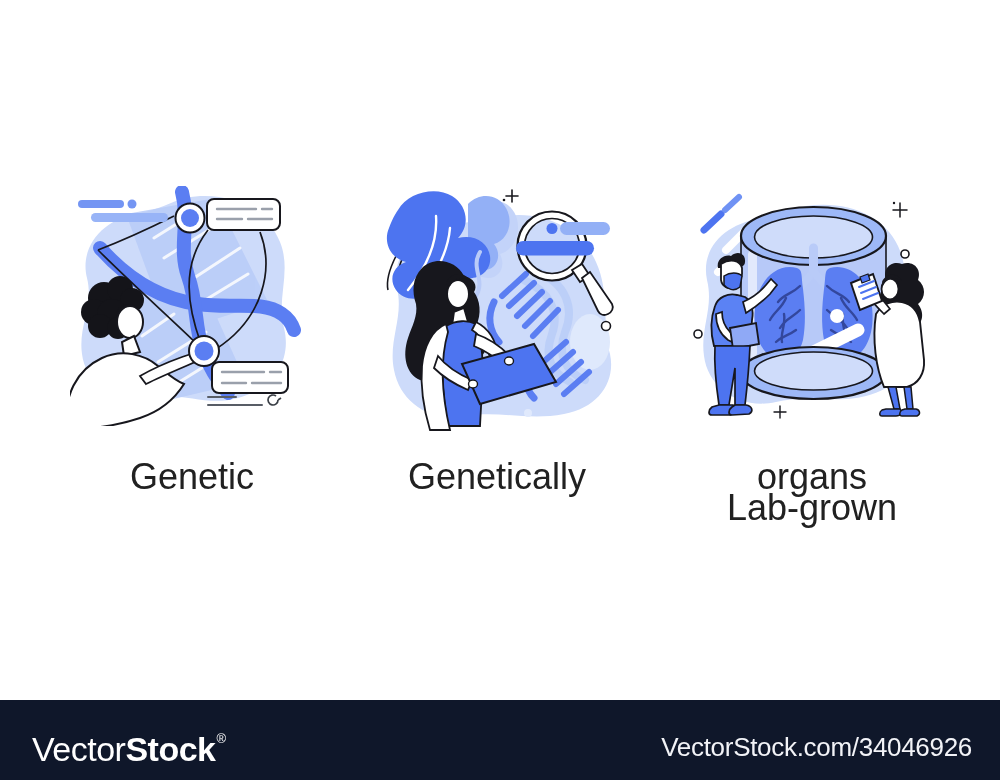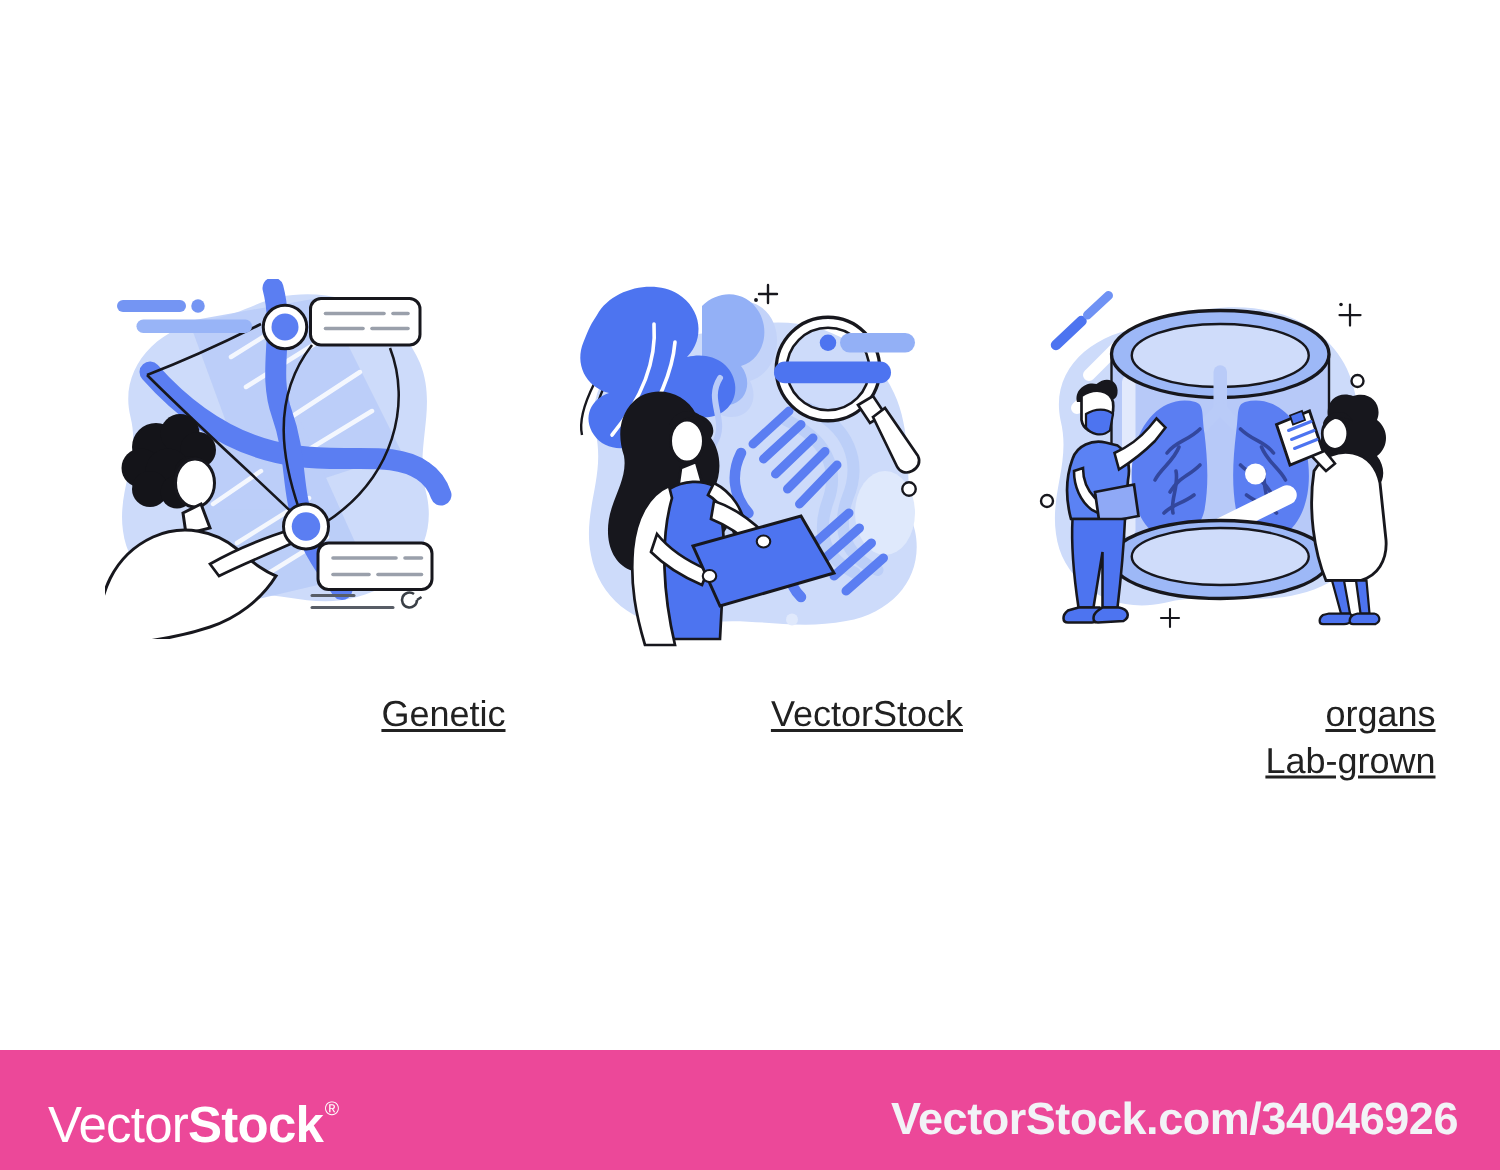--- a/index.html
+++ b/index.html
@@ -1,29 +1,29 @@
 <!DOCTYPE html>
 <html><head>
 <meta charset="utf-8">
 <style>
   html,body{margin:0;padding:0;background:#ffffff;}
   .canvas{position:relative;width:1000px;height:780px;background:#ffffff;overflow:hidden;
           font-family:"Liberation Sans",sans-serif;}
   .illustration{position:absolute;}
   .illustration svg{display:block;width:100%;height:100%;}
-  .caption{position:absolute;width:290px;text-align:right;color:#212121;
-           font-size:24px;line-height:31px;font-weight:400;letter-spacing:0;text-decoration:underline;}
-  .wm-bar{position:absolute;left:0;top:700px;width:1000px;height:80px;background:#ec4899;}
+  .caption{position:absolute;width:290px;text-align:center;color:#212121;
+           font-size:36px;line-height:31px;font-weight:400;letter-spacing:0;}
+  .wm-bar{position:absolute;left:0;top:700px;width:1000px;height:80px;background:#0f172a;}
   .wm-logo{position:absolute;left:32px;top:20px;color:#ffffff;font-size:34px;line-height:38px;
            letter-spacing:-0.5px;white-space:nowrap;}
   .wm-logo .light{font-weight:300;}
   .wm-logo .bold{font-weight:700;}
   .wm-logo .reg{font-size:13px;vertical-align:18px;font-weight:400;margin-left:1px;}
-  .wm-url{position:absolute;right:28px;top:34px;color:#f2f3f7;font-size:30px;line-height:26px;
-          font-weight:700;letter-spacing:-0.3px;white-space:nowrap;}
+  .wm-url{position:absolute;right:28px;top:34px;color:#f2f3f7;font-size:26px;line-height:26px;
+          font-weight:400;letter-spacing:-0.3px;white-space:nowrap;}
 </style>
 </head>
 <body>
 
 <div class="canvas">
 
   <div class="illustration" style="left:70px;top:186px;width:235px;height:240px;">
     <svg viewBox="0 0 235 240">
       <path fill="#cddbfa" d="M116,12 C156,4 196,22 210,56 C222,86 206,112 214,142 C222,174 204,202 168,212 C136,221 112,205 82,212 C48,220 16,200 12,168 C8,140 24,120 17,92 C9,60 34,32 70,27 C88,24 100,16 116,12 Z"></path>
       <g opacity="0.85">
@@ -269,21 +269,21 @@
         <line x1="92" y1="218" x2="92" y2="230"></line>
           <line x1="86" y1="224" x2="98" y2="224"></line>
       </g>
     </svg>
   </div>
 
   <div class="caption" style="left:47px;top:461px;">
     <div>Genetic</div>
   </div>
   <div class="caption" style="left:352px;top:461px;">
-    <div>VectorStock</div>
+    <div>Genetically</div>
   </div>
   <div class="caption" style="left:667px;top:461px;">
     <div>organs</div>
     <div>Lab-grown</div>
   </div>
 
   <div class="wm-bar">
     <div class="wm-logo">
       <span class="light">Vector</span><span class="bold">Stock</span><span class="reg">®</span>
     </div>

